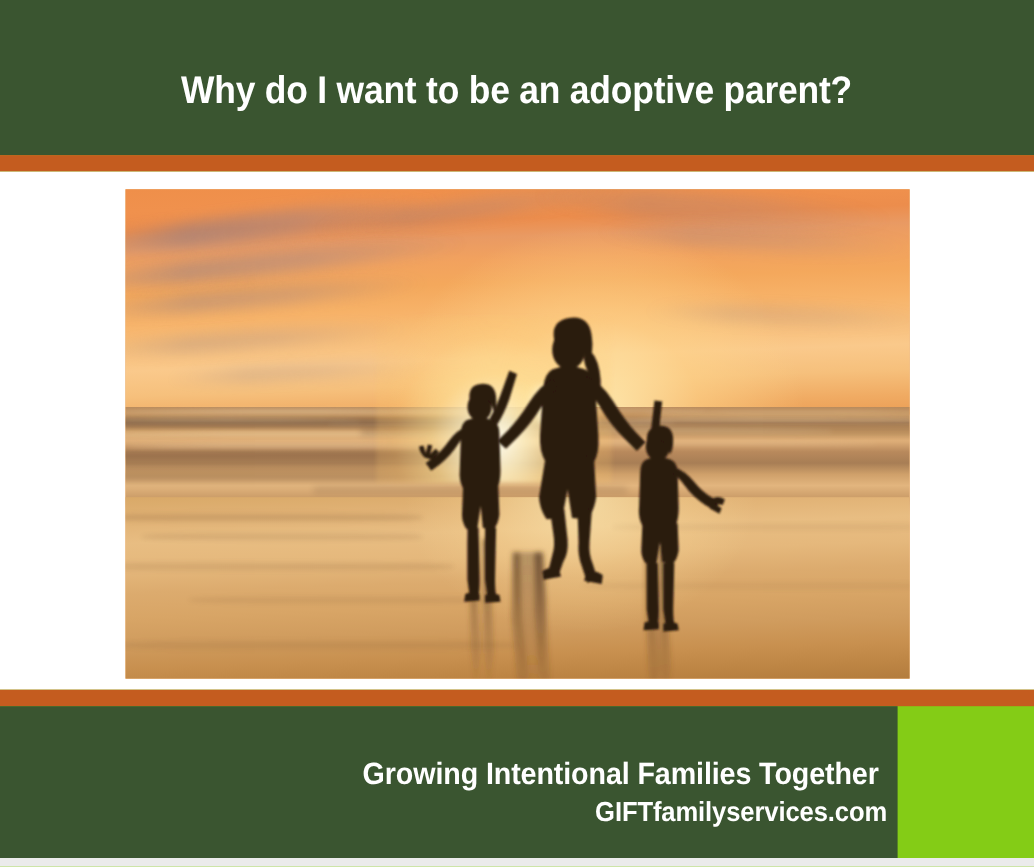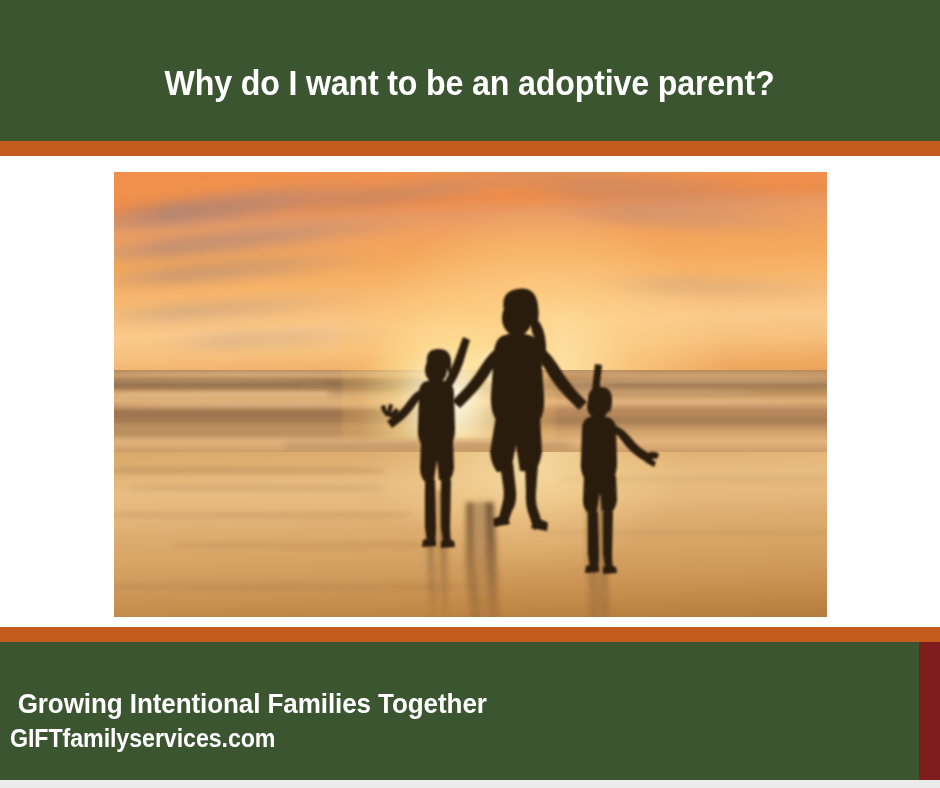--- a/index.html
+++ b/index.html
@@ -11,21 +11,21 @@
     width: 940px;
     height: 788px;
     font-family: "Liberation Sans", sans-serif;
     overflow: hidden;
   }
 
   #poster {
     position: relative;
     width: 940px;
     height: 788px;
-    background: #7f1d1d;
+    background: #84cc16;
     overflow: hidden;
   }
 
   
   .band-green-top {
     position: absolute;
     left: 0;
     top: 0;
     width: 940px;
     height: 141px;
@@ -253,26 +253,26 @@
 
   
   .silhouettes { position: absolute; inset: 0; z-index: 6; }
   .silhouettes svg { width: 100%; height: 100%; display: block; }
 
   
   .band-green-bottom {
     position: absolute;
     left: 0;
     top: 642px;
-    width: 919px;
+    width: 816px;
     height: 138px;
     background: #3a5530;
     display: flex;
     flex-direction: column;
-    align-items: flex-start;
+    align-items: flex-end;
     justify-content: center;
   }
   .tagline {
     color: #ffffff;
     font-family: "Liberation Sans Narrow", "Liberation Sans", sans-serif;
     font-weight: bold;
     font-size: 28px;
     letter-spacing: -0.1px;
     transform: scaleX(0.93);
     white-space: nowrap;

